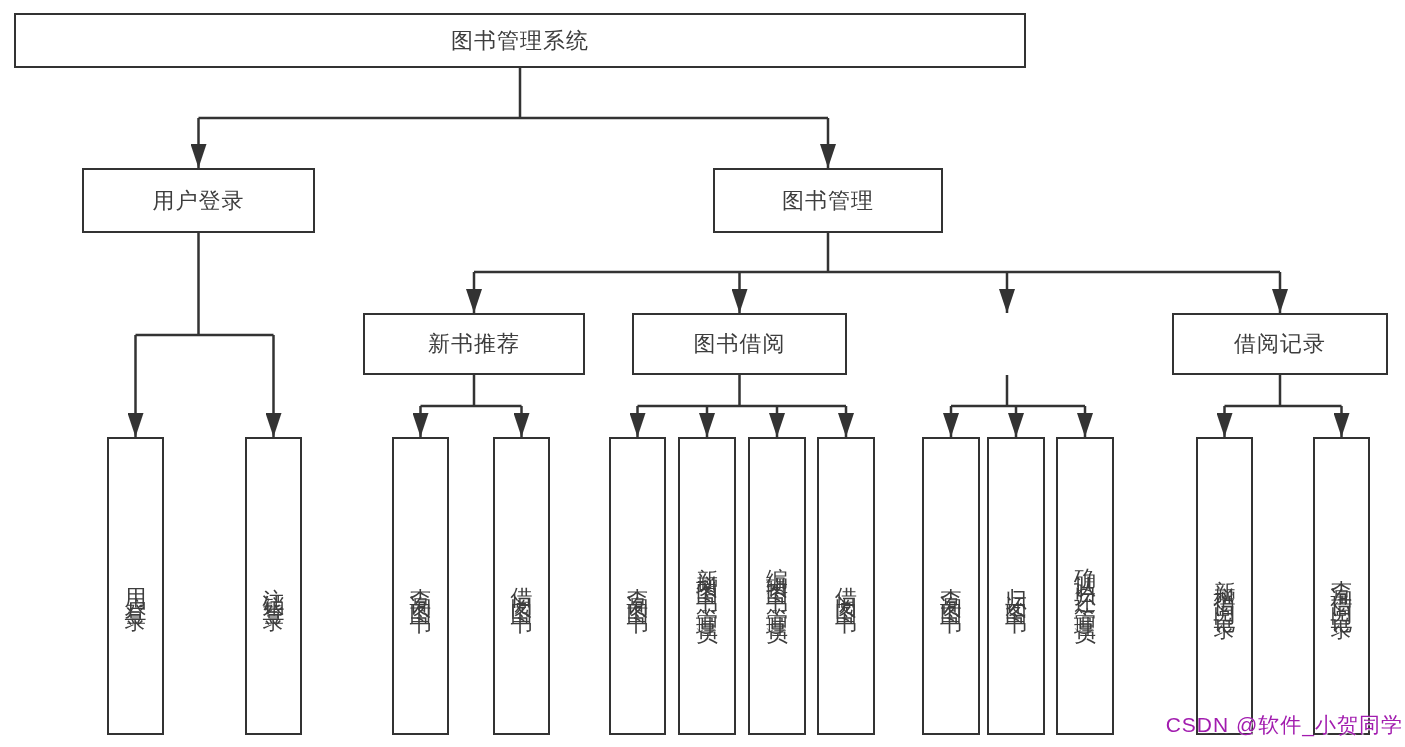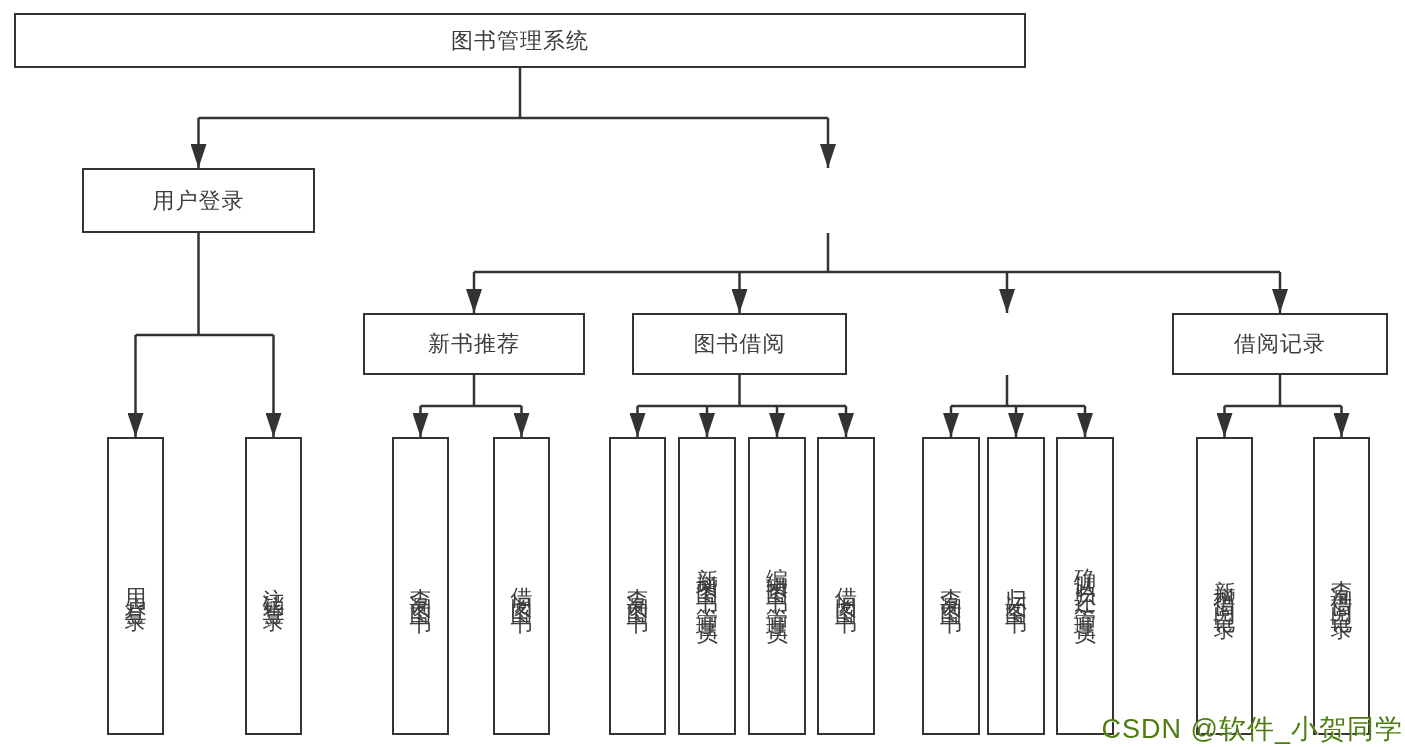--- a/index.html
+++ b/index.html
@@ -37,23 +37,23 @@
     text-orientation: mixed;
     font-size: 22px;
     letter-spacing: 8px;
     line-height: 1;
     white-space: nowrap;
   }
   .watermark {
     position: absolute;
     top: 711px;
     right: 9px;
-    font-size: 27px;
+    font-size: 21px;
     letter-spacing: 1px;
-    color: #4d7c0f;
+    color: #a21caf;
     text-shadow: 1px 1px 1px rgba(255,255,255,0.9);
     white-space: nowrap;
   }
 </style>
 </head>
 <body>
 
 <div class="stage">
 
   <svg class="wires" viewBox="0 0 1405 747" xmlns="http://www.w3.org/2000/svg" aria-hidden="true">
@@ -93,20 +93,23 @@
       <path d="M1341.5,406 V437" marker-end="url(#arrow)"></path>
     </g>
   </svg>
 
   <div class="box" style="left:14px; top:13px; width:1012px; height:55px;">
     <span class="h-label">图书管理系统</span>
   </div>
 
   <div class="box" style="left:82px; top:168px; width:233px; height:65px;">
     <span class="h-label">用户登录</span>
+  </div>
+  <div class="box" style="left:713px; top:168px; width:230px; height:65px;">
+    <span class="h-label">图书管理</span>
   </div>
 
   <div class="box" style="left:363px; top:313px; width:222px; height:62px;">
     <span class="h-label">新书推荐</span>
   </div>
   <div class="box" style="left:632px; top:313px; width:215px; height:62px;">
     <span class="h-label">图书借阅</span>
   </div>
   <div class="box" style="left:1172px; top:313px; width:216px; height:62px;">
     <span class="h-label">借阅记录</span>

